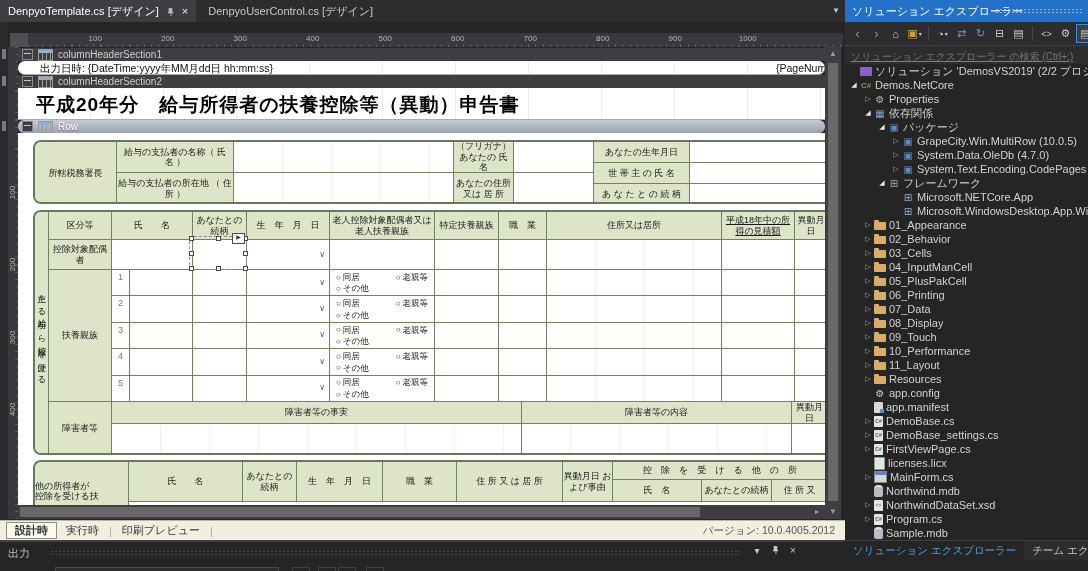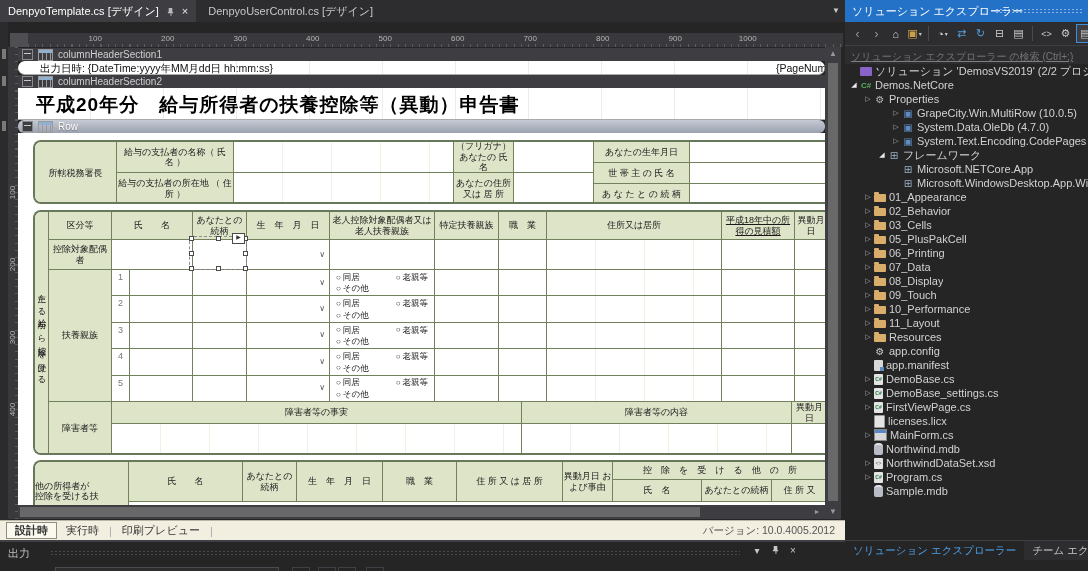--- a/index.html
+++ b/index.html
@@ -612,21 +612,31 @@
           <span class="ticon" data-icon="csproj"></span>
           <span class="tlabel">Demos.NetCore</span>
         </div>
 
         <div class="titem" data-indent="1">
           <span class="tarrow" data-arrow="collapsed"></span>
           <span class="ticon" data-icon="wrench"></span>
           <span class="tlabel">Properties</span>
         </div>
 
-
+        <div class="titem" data-indent="1">
+          <span class="tarrow" data-arrow="expanded"></span>
+          <span class="ticon" data-icon="dependencies"></span>
+          <span class="tlabel">依存関係</span>
+        </div>
+
+        <div class="titem" data-indent="2">
+          <span class="tarrow" data-arrow="expanded"></span>
+          <span class="ticon" data-icon="packages"></span>
+          <span class="tlabel">パッケージ</span>
+        </div>
 
         <div class="titem" data-indent="3">
           <span class="tarrow" data-arrow="collapsed"></span>
           <span class="ticon" data-icon="package"></span>
           <span class="tlabel">GrapeCity.Win.MultiRow (10.0.5)</span>
         </div>
 
         <div class="titem" data-indent="3">
           <span class="tarrow" data-arrow="collapsed"></span>
           <span class="ticon" data-icon="package"></span>
@@ -668,20 +678,25 @@
           <span class="ticon" data-icon="folder"></span>
           <span class="tlabel">02_Behavior</span>
         </div>
 
         <div class="titem" data-indent="1">
           <span class="tarrow" data-arrow="collapsed"></span>
           <span class="ticon" data-icon="folder"></span>
           <span class="tlabel">03_Cells</span>
         </div>
 
+        <div class="titem" data-indent="1">
+          <span class="tarrow" data-arrow="collapsed"></span>
+          <span class="ticon" data-icon="folder"></span>
+          <span class="tlabel">04_InputManCell</span>
+        </div>
 
         <div class="titem" data-indent="1">
           <span class="tarrow" data-arrow="collapsed"></span>
           <span class="ticon" data-icon="folder"></span>
           <span class="tlabel">05_PlusPakCell</span>
         </div>
 
         <div class="titem" data-indent="1">
           <span class="tarrow" data-arrow="collapsed"></span>
           <span class="ticon" data-icon="folder"></span>

